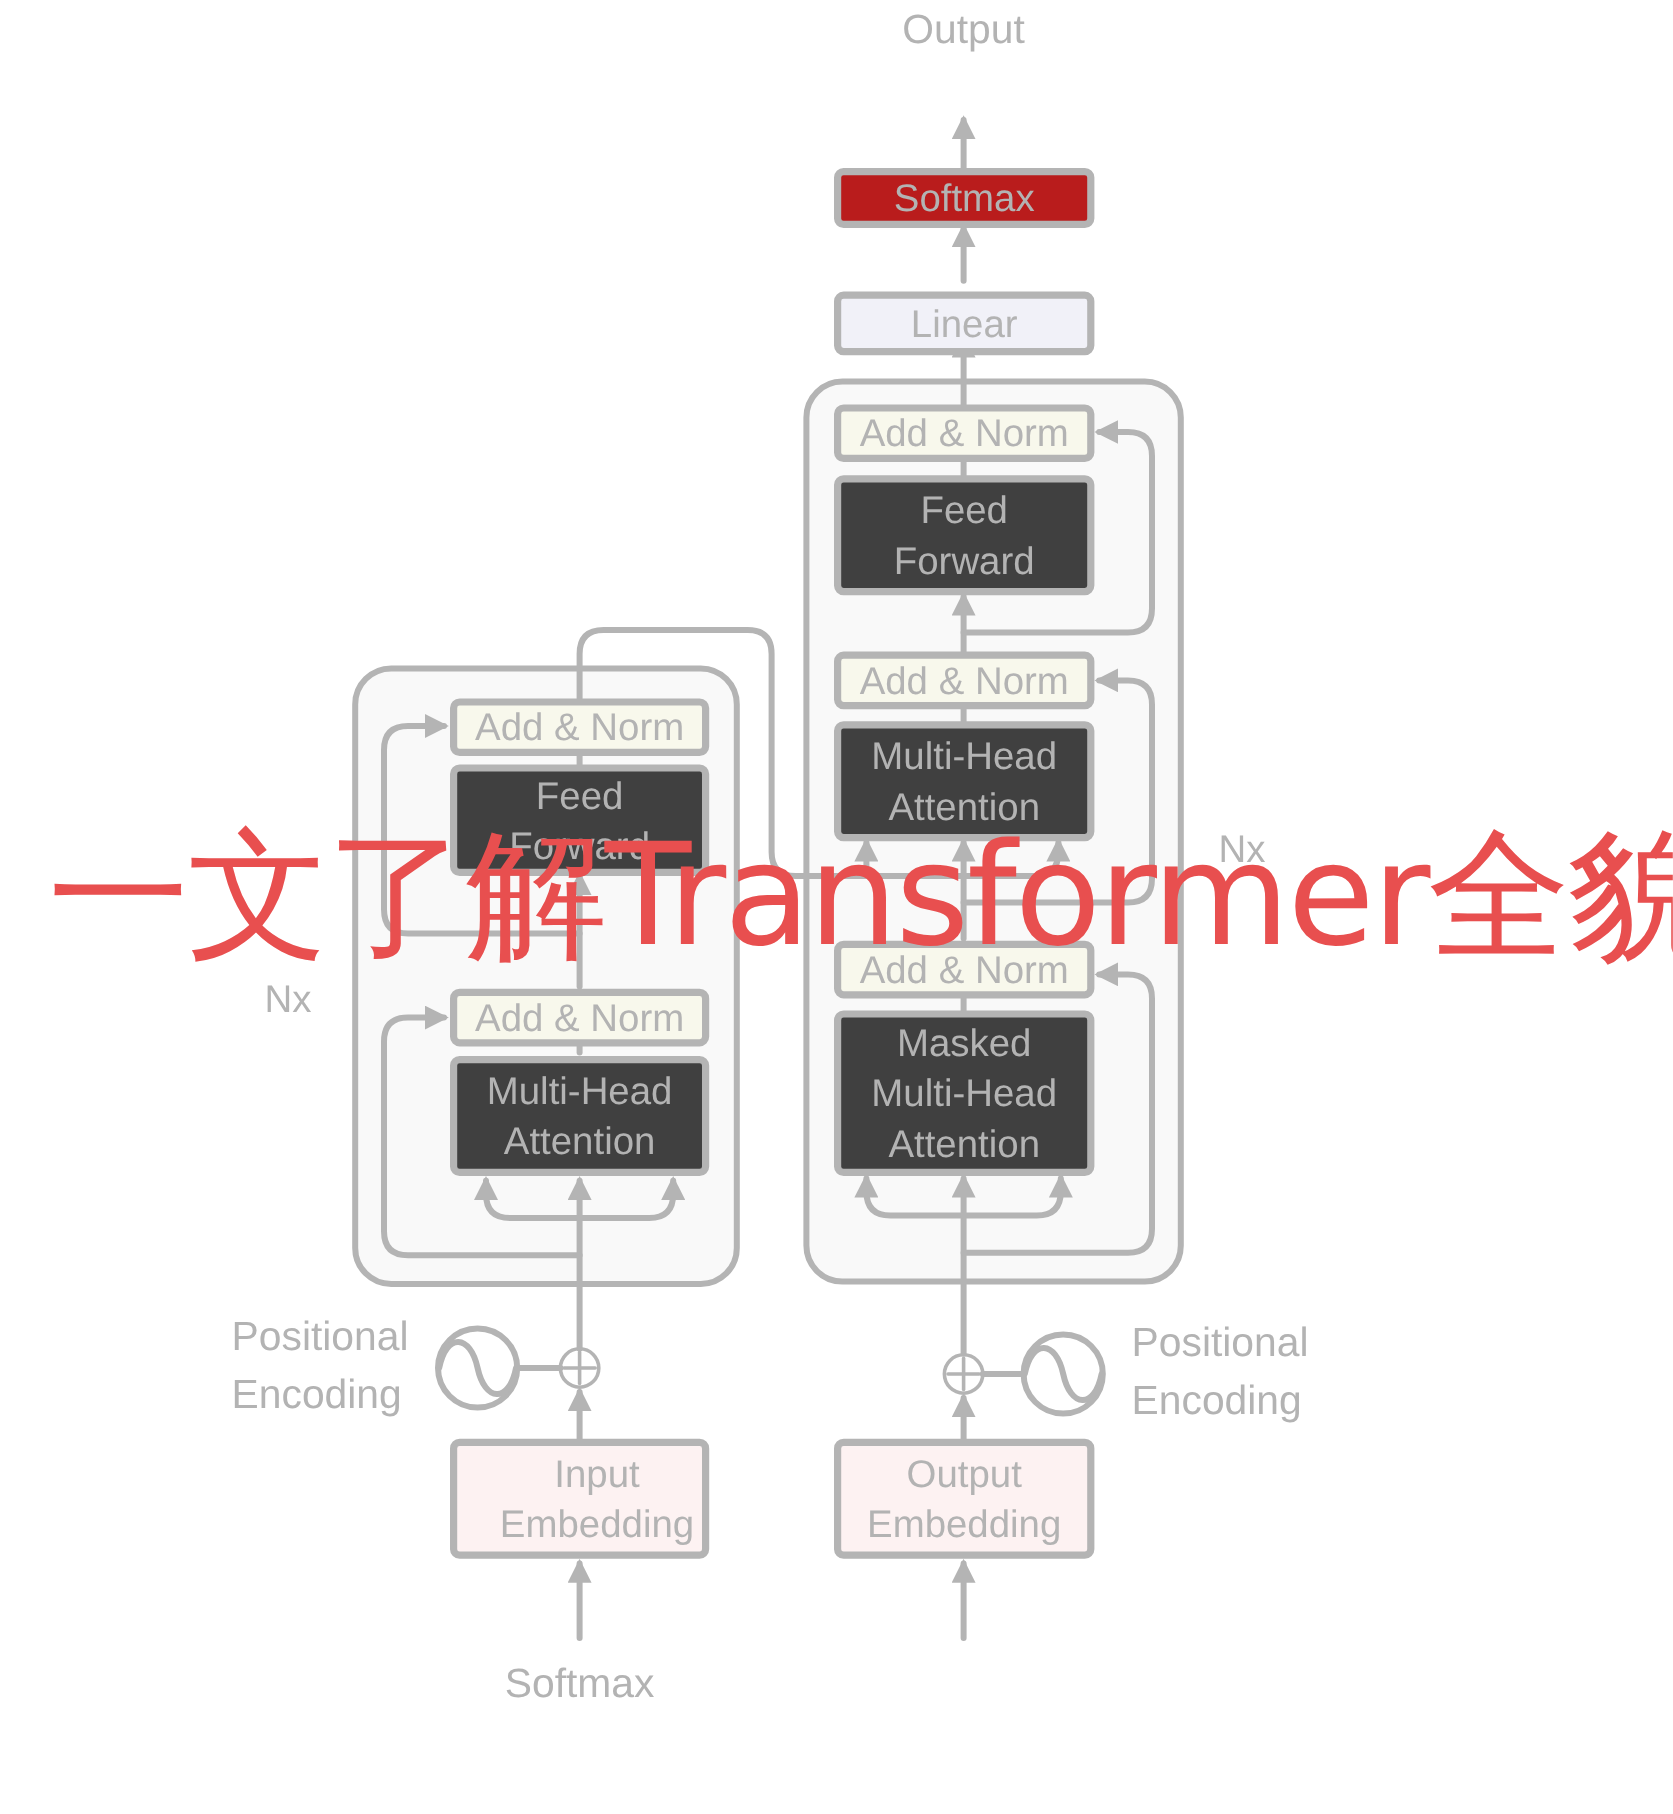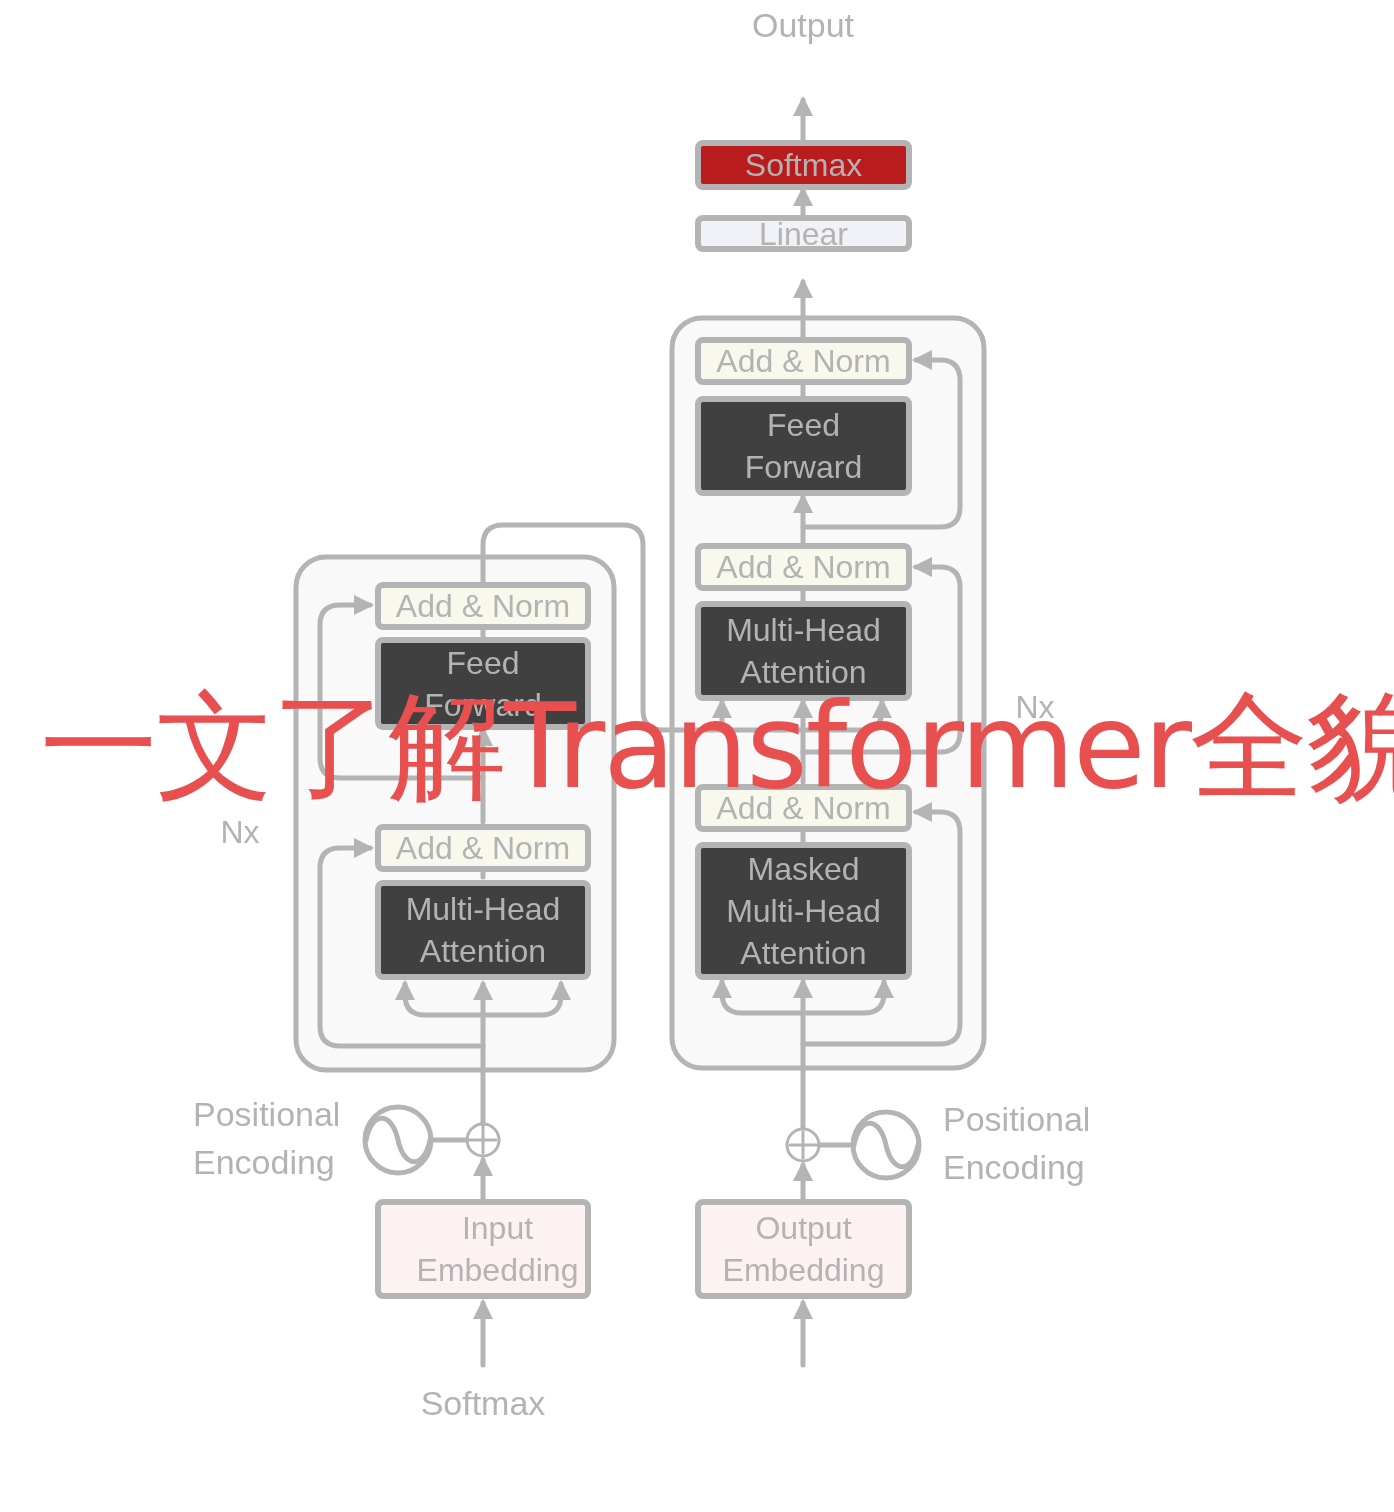--- a/index.html
+++ b/index.html
@@ -91,21 +91,21 @@
     <line x1="790" y1="1145" x2="816" y2="1145" stroke-width="3"></line>
   </g>
 </svg>
 
 <div class="lbl" style="left:683px; top:4px; width:240px;">
   <div>Output</div>
 </div>
 <div class="node softmax" style="left:695px; top:140px; width:217px; height:50px;">
   <span>Softmax</span>
 </div>
-<div class="node linear" style="left:695px; top:215px; width:217px; height:37px;">
+<div class="node linear" style="left:695px; top:243px; width:217px; height:53px;">
   <span>Linear</span>
 </div>
 
 <div class="node addnorm" style="left:695px; top:337px; width:217px; height:48px;">
   <span>Add &amp; Norm</span>
 </div>
 <div class="node ffn" style="left:695px; top:396px; width:217px; height:100px;">
   <span>Feed</span>
   <span>Forward</span>
 </div>

